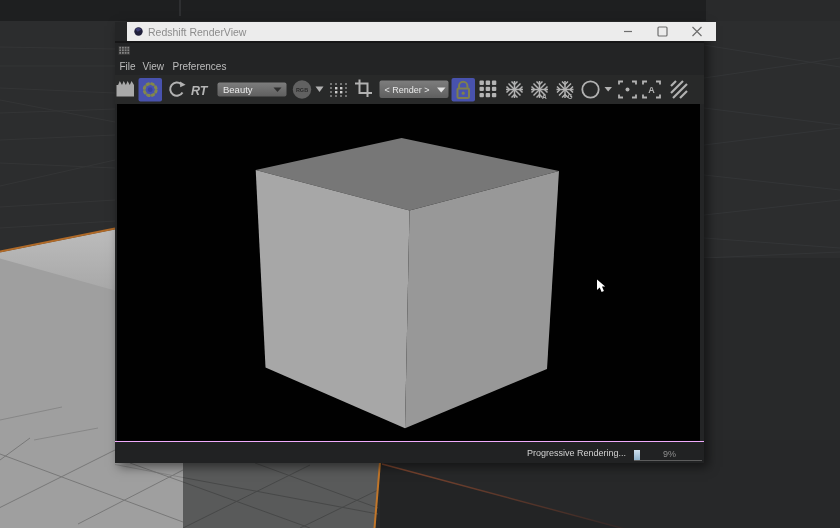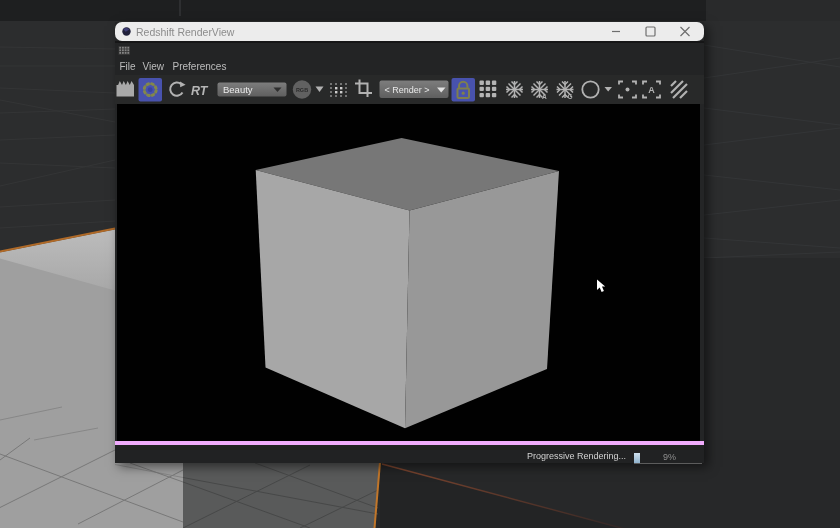--- a/index.html
+++ b/index.html
@@ -1,25 +1,25 @@
 <!DOCTYPE html>
 <html><head>
 <meta charset="utf-8">
 <style>
   html,body{margin:0;padding:0;background:#2b2c2d;}
   #canvas{position:relative;width:840px;height:528px;overflow:hidden;background:#2b2c2d;filter:blur(0.5px);
           font-family:"Liberation Sans", sans-serif;}
   #bg{position:absolute;left:0;top:0;}
   #win{position:absolute;left:115px;top:22px;width:589px;height:441px;
        background:#242526;box-shadow:4px 4px 10px rgba(0,0,0,.5);}
-  #titlebar{position:absolute;left:0;top:0;width:100%;height:19px;background:#ececec;border-radius:7px;}
+  #titlebar{position:absolute;left:12px;top:0;width:100%;height:19px;background:#ececec;}
   #title{position:absolute;left:21px;top:4px;font-size:10.5px;color:#8c8c8c;}
   #chromesvg{position:absolute;left:0;top:19px;}
   #render{position:absolute;left:2px;top:82px;width:583px;height:337px;background:#010101;}
-  #status{position:absolute;left:0;top:419px;width:100%;height:22px;background:#212223;border-top:4px solid #f0abfc;box-sizing:border-box;}
+  #status{position:absolute;left:0;top:419px;width:100%;height:22px;background:#212223;border-top:1px solid #f0abfc;box-sizing:border-box;}
   #ptext{position:absolute;right:78px;top:6px;font-size:9px;color:#d2d2d2;}
   #pfill{position:absolute;left:519px;top:8px;width:6px;height:10px;background:linear-gradient(#cfe0ee,#8fb2cc);}
   #pline{position:absolute;left:519px;top:18px;width:68px;height:1px;background:#5c5c5c;}
   #ppct{position:absolute;left:548px;top:7px;font-size:9px;color:#8f8f8f;}
 </style>
 </head>
 <body>
 <div id="canvas">
   <svg id="bg" width="840" height="528" viewBox="0 0 840 528">
     <rect x="0" y="0" width="840" height="528" fill="#2c2d2e"></rect>

